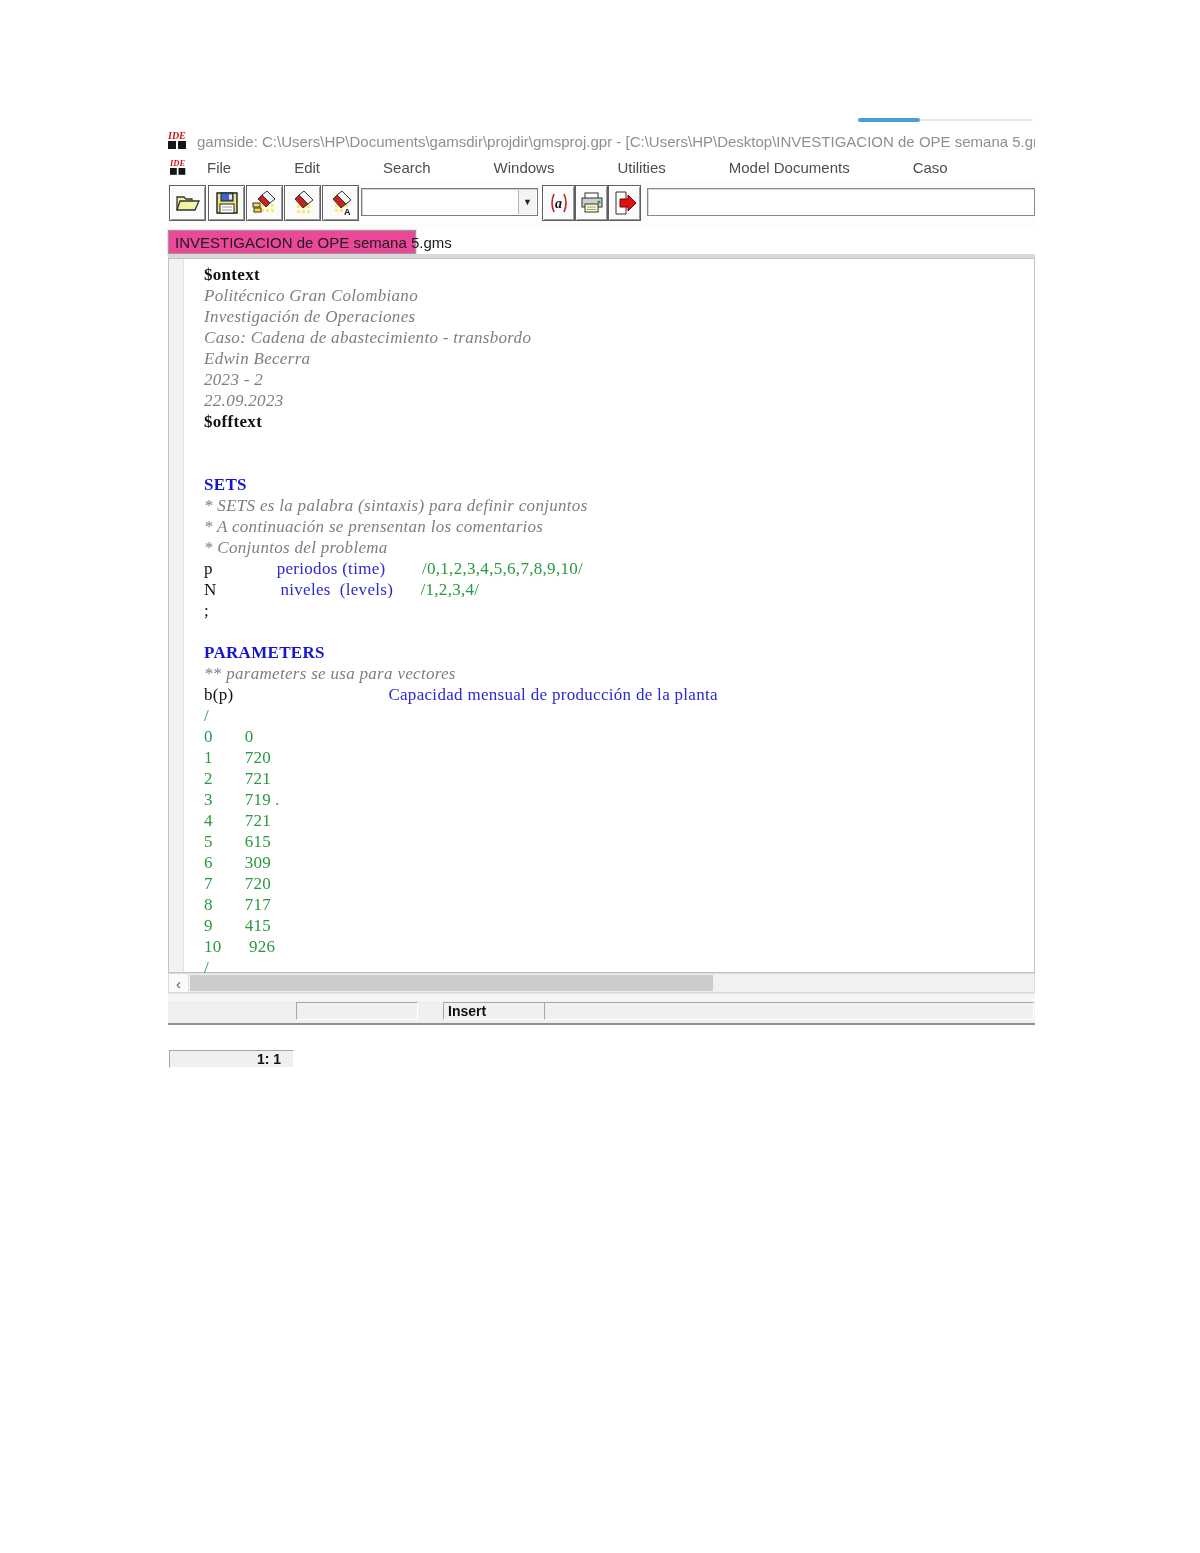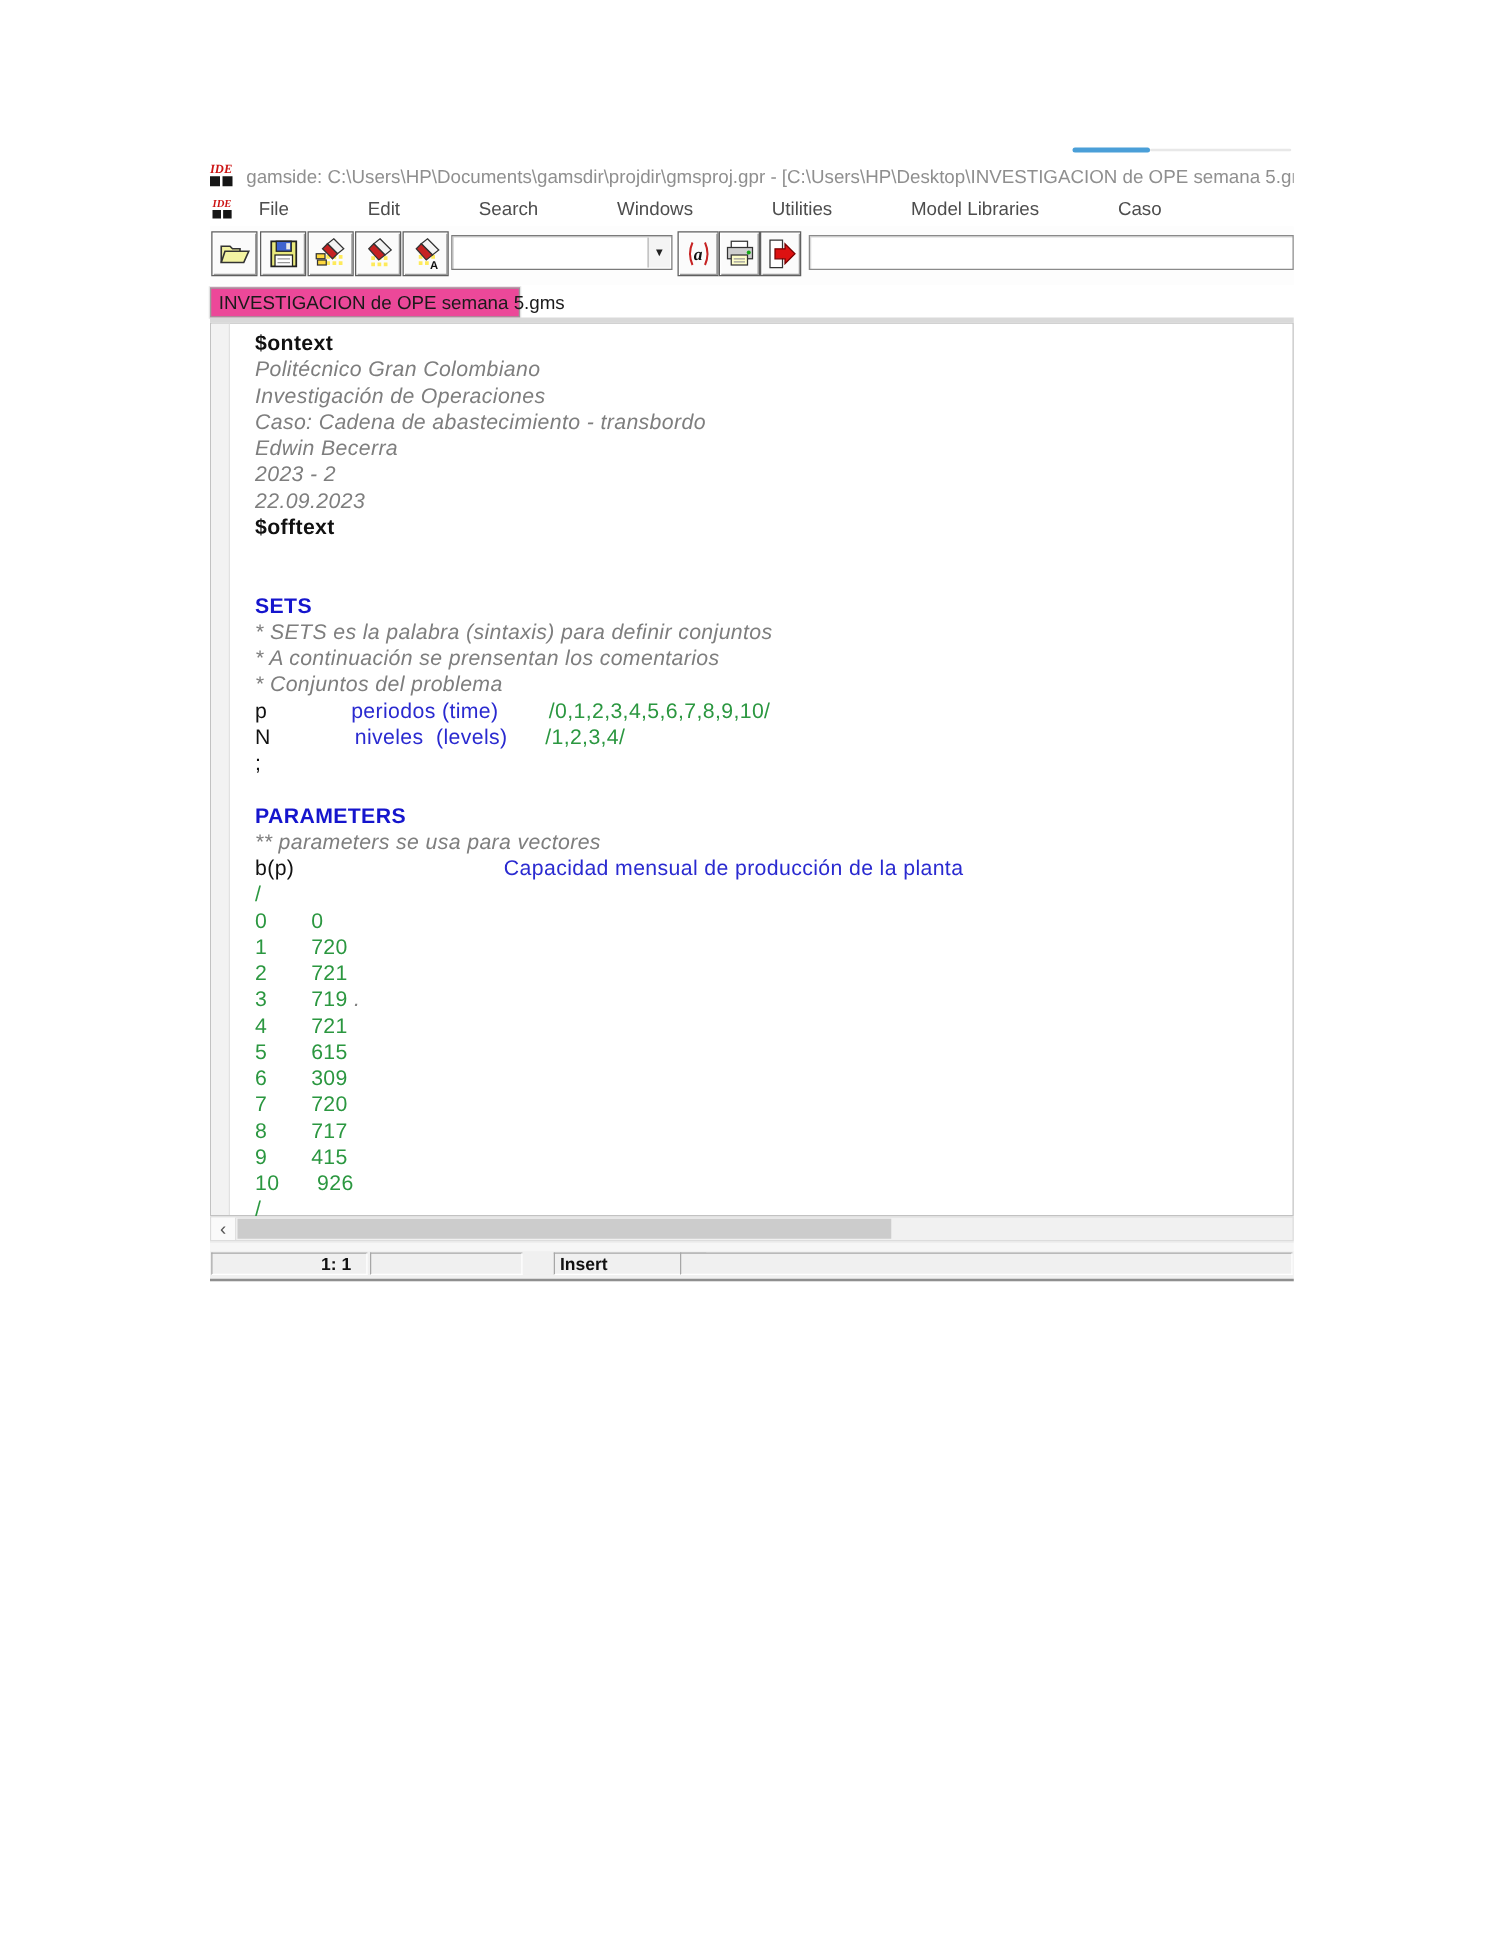--- a/index.html
+++ b/index.html
@@ -46,21 +46,21 @@
   
   .tabbar{position:absolute;left:0;top:100px;width:867px;height:26px;}
   .tab{position:absolute;left:0;top:2px;width:248px;height:24px;background:#ec4899;border:1px solid #9b9b9b;
        box-shadow:0 0 0 1px #e3e3e3;box-sizing:border-box;display:flex;align-items:center;padding-left:6px;
        font-size:15px;color:#1a1a1a;white-space:nowrap;}
   .tab-divider{position:absolute;left:0;top:126px;width:867px;height:4px;background:#d9d9d9;}
 
   
   .editor{position:absolute;left:0;top:130px;width:867px;height:715px;background:#fff;border:1px solid #c2c2c2;box-sizing:border-box;}
   .gutter{position:absolute;left:0;top:0;bottom:0;width:14px;background:#f2f2f2;border-right:1px solid #e1e1e1;}
-  .code{position:absolute;left:35px;top:5px;margin:0;font-family:Liberation Sans, sans-serif;
+  .code{position:absolute;left:35px;top:5px;margin:0;font-family:Liberation Serif, serif;
         font-size:17px;line-height:21px;letter-spacing:0.3px;white-space:pre;}
   .cl{height:21px;}
   .seg-d{color:#111111;font-weight:bold;}
   .seg-k{color:#1515cd;font-weight:bold;}
   .seg-e{color:#2a2ad0;margin-left:32px;}
   .seg-g{color:#2b9740;}
   .seg-c{color:#7e7e7e;font-style:italic;}
   .seg-t{color:#111111;}
 
   
@@ -68,21 +68,21 @@
   .hs-arrow{position:absolute;left:0;top:0;width:19px;height:18px;background:#fafafa;border-right:1px solid #e0e0e0;
             display:flex;align-items:center;justify-content:center;font-size:15px;color:#555;line-height:1;}
   .hs-thumb{position:absolute;left:21px;top:1px;width:523px;height:16px;background:#cccccc;}
 
   .lower-band{position:absolute;left:0;top:865px;width:867px;height:8px;background:#f6f6f6;border-top:1px solid #e6e6e6;}
 
   
   .statusbar{position:absolute;left:0;top:873px;width:867px;height:22px;background:#f0f0f0;border-bottom:2px solid #8f8f8f;box-sizing:content-box;}
   .sb-panel{position:absolute;top:1px;height:18px;background:#f0f0f0;border:1px solid;border-color:#a7a7a7 #ffffff #ffffff #a7a7a7;
             font-size:14px;font-weight:bold;color:#111;display:flex;align-items:center;box-sizing:border-box;}
-  .sb1{left:1px;width:125px;justify-content:flex-end;padding-right:12px;}
+  .sb1{left:1px;width:125px;justify-content:flex-end;padding-right:12px;margin-top:48px;}
   .sb2{left:128px;width:122px;}
   .sb3{left:252px;width:122px;padding-left:4px;margin-left:23px;}
   .sb4{left:376px;width:490px;}
 
   svg{display:block;}
 </style>
 </head>
 <body>
 
 <div>
@@ -106,21 +106,21 @@
       <span class="appicon">
         <span class="ide-txt">IDE</span>
         <span class="blocks"><b></b><b></b></span>
       </span>
       <nav id="menu-items">
           <span class="menu-item">File</span>
           <span class="menu-item">Edit</span>
           <span class="menu-item">Search</span>
           <span class="menu-item">Windows</span>
           <span class="menu-item">Utilities</span>
-          <span class="menu-item">Model Libraries</span>
+          <span class="menu-item">Model Documents</span>
           <span class="menu-item">Caso</span>
         </nav>
     </div>
 
     <div class="toolbar">
 
       <div class="tbtn" style="left:1px;">
         <span>
           <svg width="26" height="20" viewBox="0 0 26 20">
             <path d="M2 17 L2 4 L9 4 L11 6 L17 6 L17 8" fill="#f3f3a2" stroke="#333" stroke-width="1.3"></path>

